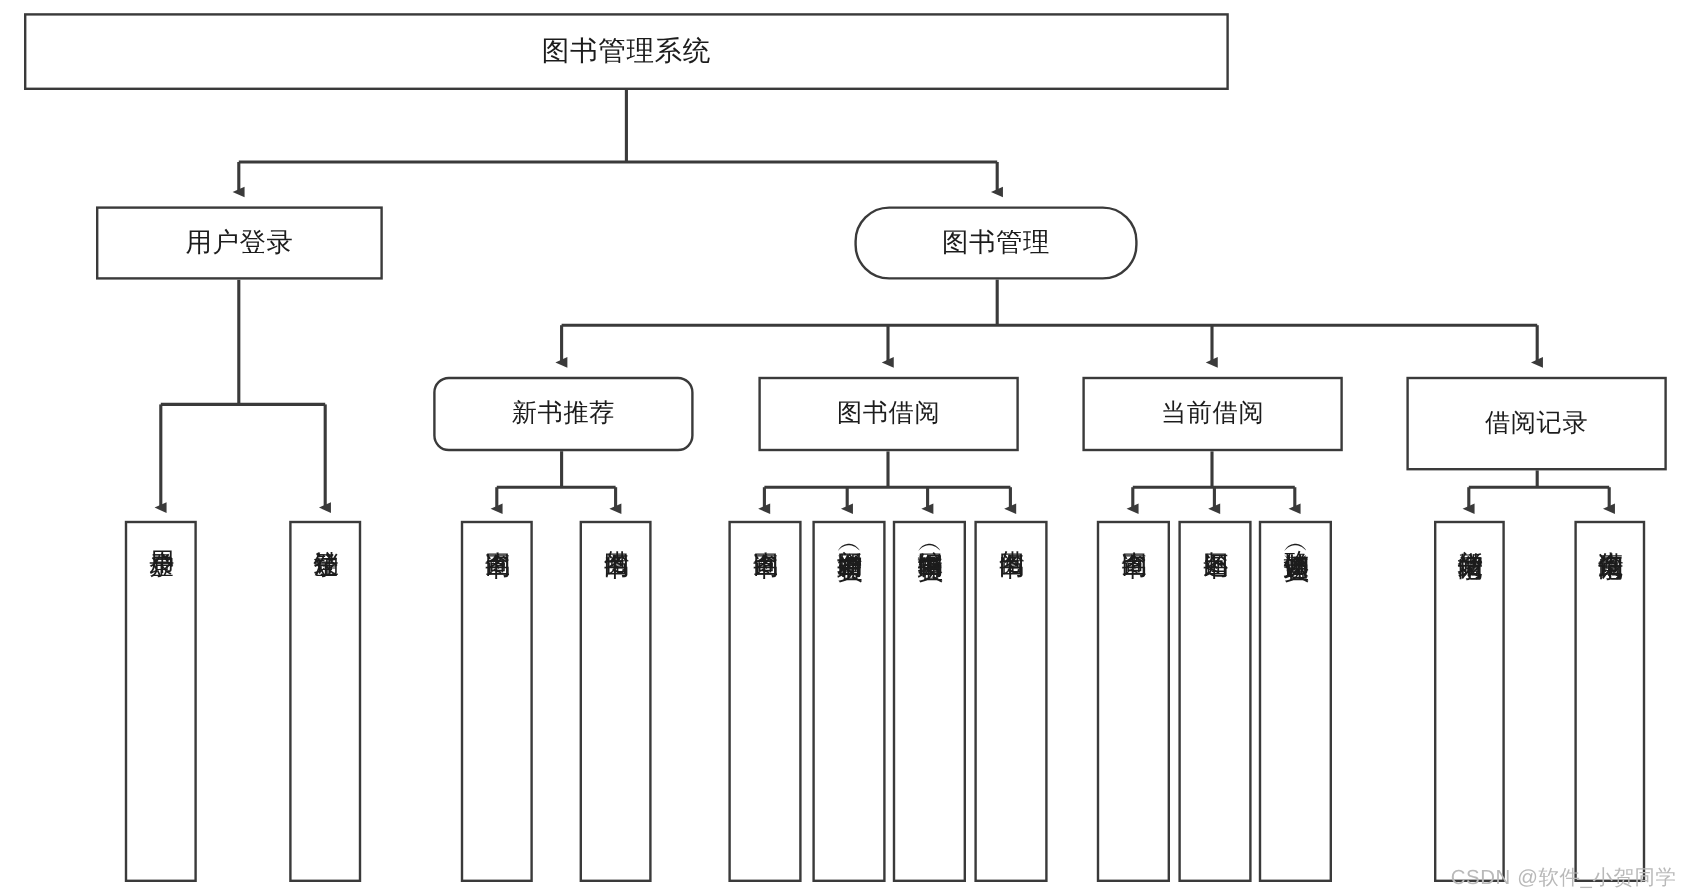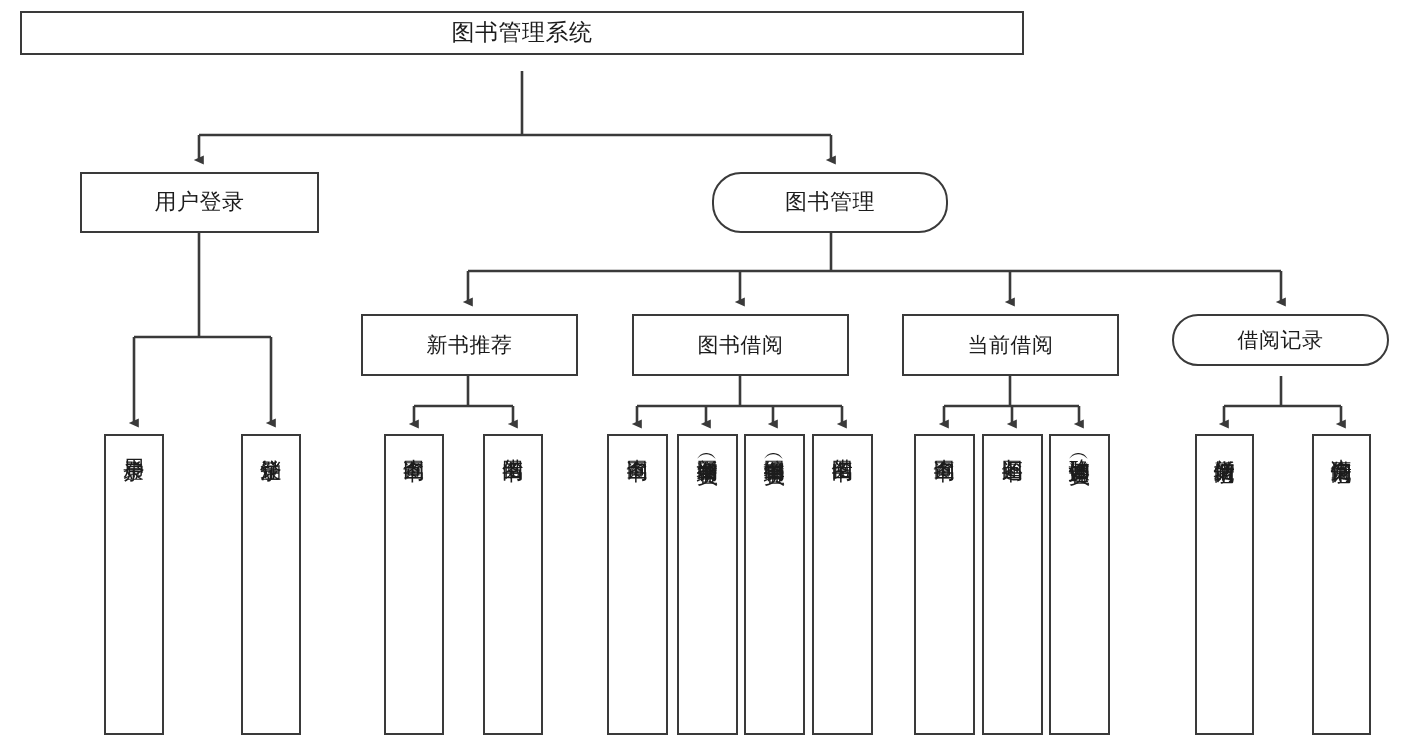--- a/index.html
+++ b/index.html
@@ -118,41 +118,41 @@
       <path d="M1012,406 L1012,424" marker-end="url(#arrow)"></path>
       <path d="M1079,406 L1079,424" marker-end="url(#arrow)"></path>
 
       <path d="M1281,376 L1281,406"></path>
       <path d="M1224,406 L1341,406"></path>
       <path d="M1224,406 L1224,424" marker-end="url(#arrow)"></path>
       <path d="M1341,406 L1341,424" marker-end="url(#arrow)"></path>
     </g>
   </svg>
 
-  <div class="node-box level-1" style="left:20px; top:11px; width:1004px; height:44px;">
+  <div class="node-box level-1" style="left:20px; top:11px; width:1004px; height:64px;">
     <span class="node-label">图书管理系统</span>
   </div>
 
   <div class="node-box level-2" style="left:80px; top:172px; width:239px; height:61px;">
     <span class="node-label">用户登录</span>
   </div>
   <div class="node-box level-2" style="left:712px; top:172px; width:236px; height:61px;border-radius:29px;">
     <span class="node-label">图书管理</span>
   </div>
 
-  <div class="node-box level-3" style="left:361px; top:314px; width:217px; height:62px;">
+  <div class="node-box level-3" style="left:361px; top:314px; width:217px; height:62px;border-radius:13px;">
     <span class="node-label">新书推荐</span>
   </div>
   <div class="node-box level-3" style="left:902px; top:314px; width:217px; height:62px;">
     <span class="node-label">当前借阅</span>
   </div>
   <div class="node-box level-3" style="left:632px; top:314px; width:217px; height:62px;">
     <span class="node-label">图书借阅</span>
   </div>
-  <div class="node-box level-3" style="left:1172px; top:314px; width:217px; height:52px;border-radius:30px;">
+  <div class="node-box level-3" style="left:1172px; top:314px; width:217px; height:78px;">
     <span class="node-label">借阅记录</span>
   </div>
 
   <div class="node-box leaf" style="left:104px; top:434px; width:60px; height:301px;">
     <span class="node-label">用户登录</span>
   </div>
   <div class="node-box leaf" style="left:241px; top:434px; width:60px; height:301px;">
     <span class="node-label">注销登录</span>
   </div>
 
@@ -186,13 +186,14 @@
     <span class="node-label">确认归还（管理员）</span>
   </div>
 
   <div class="node-box leaf" style="left:1195px; top:434px; width:59px; height:301px;">
     <span class="node-label">新增借阅记录</span>
   </div>
   <div class="node-box leaf" style="left:1312px; top:434px; width:59px; height:301px;">
     <span class="node-label">查询借阅记录</span>
   </div>
 
+  <div class="watermark">CSDN @软件_小贺同学</div>
 </div>
 
 </body></html>

